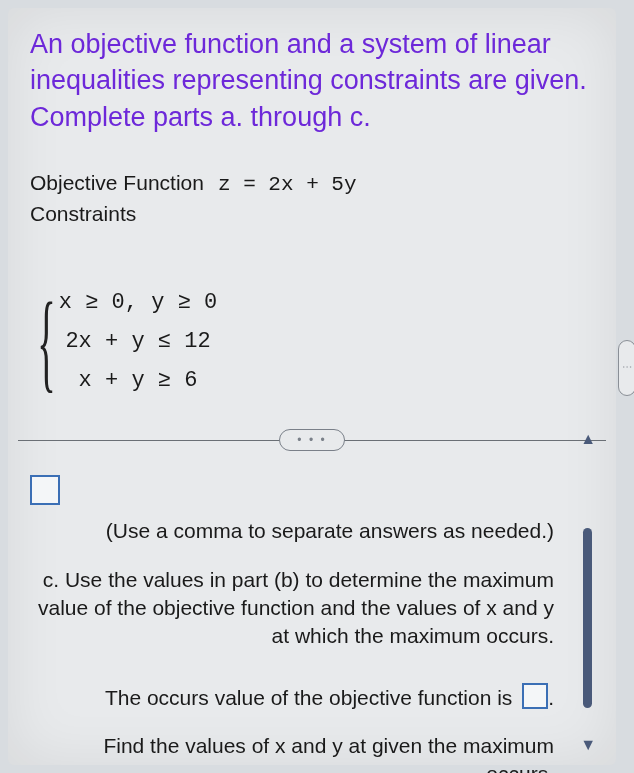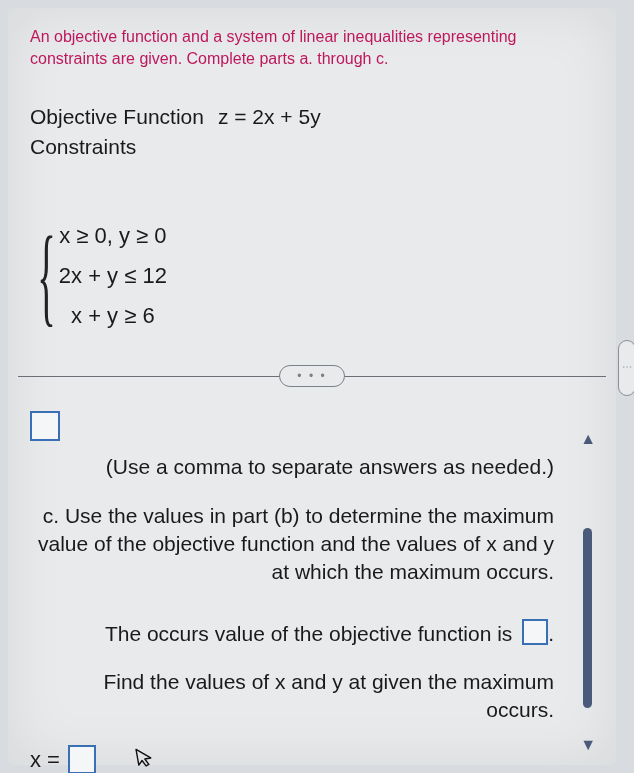--- a/index.html
+++ b/index.html
@@ -15,24 +15,24 @@
     .page {
       background: #e8eaec;
       border-radius: 6px;
       margin: 8px 18px 8px 8px;
       padding: 18px 22px 22px 22px;
       height: 757px;
       position: relative;
       box-shadow: inset 0 0 60px rgba(0,0,0,0.08);
     }
     .intro {
-      font-size: 16px;
+      font-size: 27px;
       line-height: 1.35;
       margin-bottom: 18px;
-      color: #be185d;
+      color: #6d28d9;
     }
     .obj-row {
       display: flex;
       align-items: baseline;
       gap: 14px;
       font-size: 21px;
       margin-bottom: 6px;
       margin-top: 36px;
     }
     .constraints-row {
@@ -58,21 +58,21 @@
       margin-left: -10px;
     }
     .brace-lines {
       display: flex;
       flex-direction: column;
       gap: 14px;
       font-size: 22px;
       font-family: Arial, sans-serif;
       align-items: center;
     }
-    .math { font-family: Liberation Sans, sans-serif; }
+    .math { font-family: Liberation Mono, monospace; }
     .divider-wrap {
       position: relative;
       margin: 34px -22px 22px -22px;
       height: 26px;
     }
     .divider-line {
       position: absolute;
       top: 13px;
       left: 10px;
       right: 10px;

